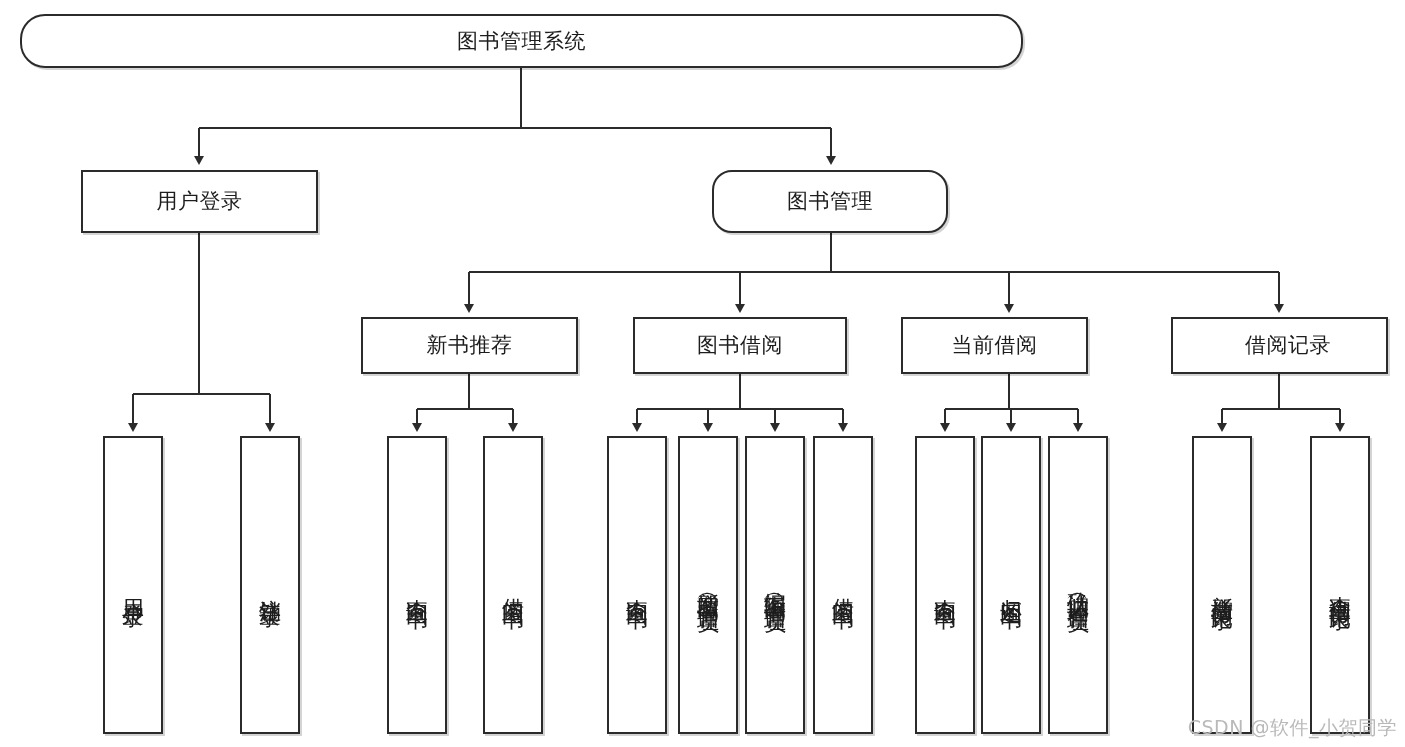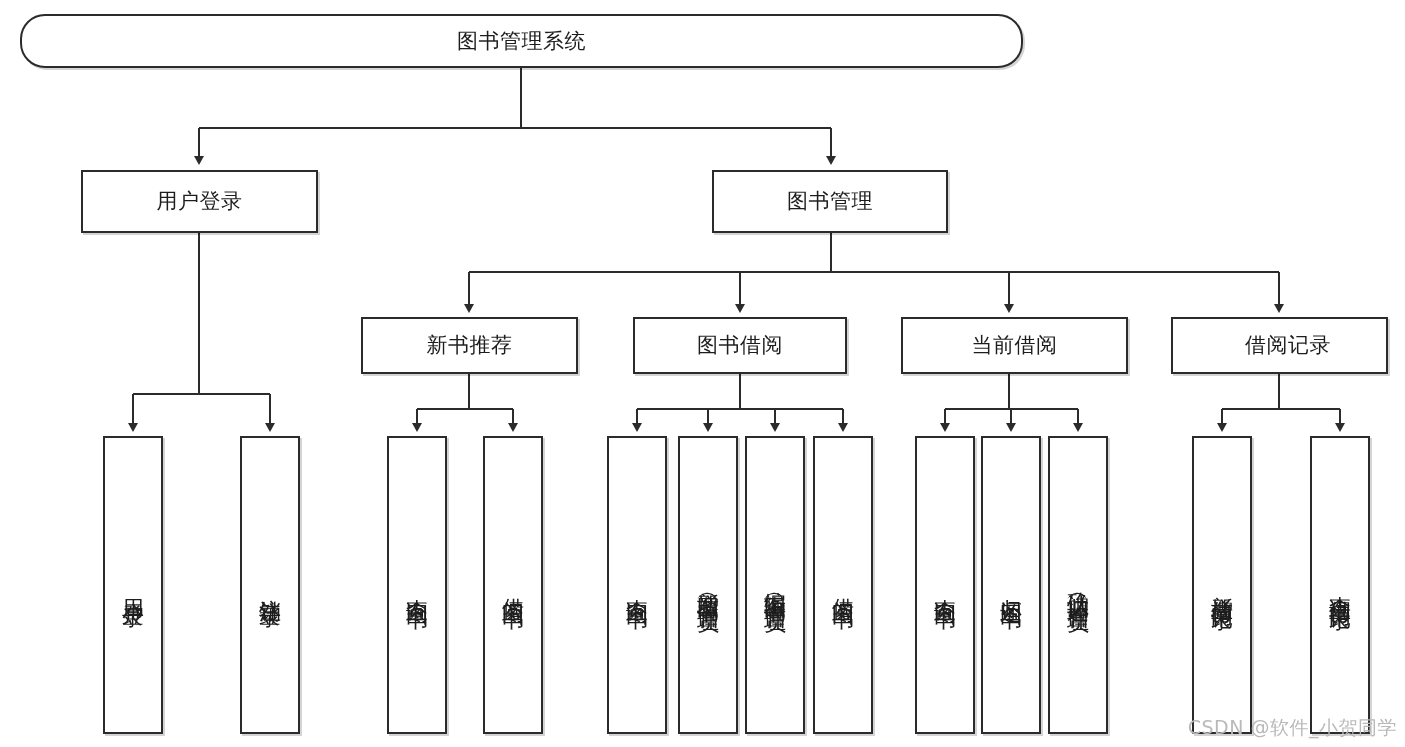--- a/index.html
+++ b/index.html
@@ -127,31 +127,31 @@
     </g>
   </svg>
 
   <div class="node horiz" id="node-root" style="left: 20px; top: 14px; width: 1003px; height: 54px; border-color: rgb(43, 43, 43); background: rgb(255, 255, 255); color: rgb(29, 29, 29); border-radius: 25px;">
     <span class="lbl">图书管理系统</span>
   </div>
 
   <div class="node horiz" id="node-l2-0" style="left: 81px; top: 170px; width: 237px; height: 63px; border-color: rgb(43, 43, 43); background: rgb(255, 255, 255); color: rgb(29, 29, 29);">
     <span class="lbl">用户登录</span>
   </div>
-  <div class="node horiz" id="node-l2-1" style="left: 712px; top: 170px; width: 236px; height: 63px; border-color: rgb(43, 43, 43); background: rgb(255, 255, 255); color: rgb(29, 29, 29);">
+  <div class="node horiz" id="node-l2-1" style="left: 712px; top: 170px; width: 236px; height: 63px; border-color: rgb(43, 43, 43); background: rgb(255, 255, 255); color: rgb(29, 29, 29); border-radius: 20px;">
     <span class="lbl">图书管理</span>
   </div>
 
   <div class="node horiz" id="node-l3-1" style="left: 633px; top: 317px; width: 214px; height: 57px; border-color: rgb(43, 43, 43); background: rgb(255, 255, 255); color: rgb(29, 29, 29);">
     <span class="lbl">图书借阅</span>
   </div>
   <div class="node horiz" id="node-l3-0" style="left: 361px; top: 317px; width: 217px; height: 57px; border-color: rgb(43, 43, 43); background: rgb(255, 255, 255); color: rgb(29, 29, 29);">
     <span class="lbl">新书推荐</span>
   </div>
-  <div class="node horiz" id="node-l3-2" style="left: 901px; top: 317px; width: 227px; height: 57px; border-color: rgb(43, 43, 43); background: rgb(255, 255, 255); color: rgb(29, 29, 29);">
+  <div class="node horiz" id="node-l3-2" style="left: 901px; top: 317px; width: 187px; height: 57px; border-color: rgb(43, 43, 43); background: rgb(255, 255, 255); color: rgb(29, 29, 29);">
     <span class="lbl">当前借阅</span>
   </div>
   <div class="node horiz" id="node-l3-3" style="left: 1171px; top: 317px; width: 217px; height: 57px; border-color: rgb(43, 43, 43); background: rgb(255, 255, 255); color: rgb(29, 29, 29); padding-left: 17px;">
     <span class="lbl">借阅记录</span>
   </div>
 
   <div class="node vert" id="node-leaf-0" style="left: 103px; top: 436px; width: 60px; height: 298px; border-color: rgb(43, 43, 43); background: rgb(255, 255, 255); color: rgb(29, 29, 29);">
     <span class="lbl">用户登录</span>
   </div>
   <div class="node vert" id="node-leaf-1" style="left: 240px; top: 436px; width: 60px; height: 298px; border-color: rgb(43, 43, 43); background: rgb(255, 255, 255); color: rgb(29, 29, 29);">

